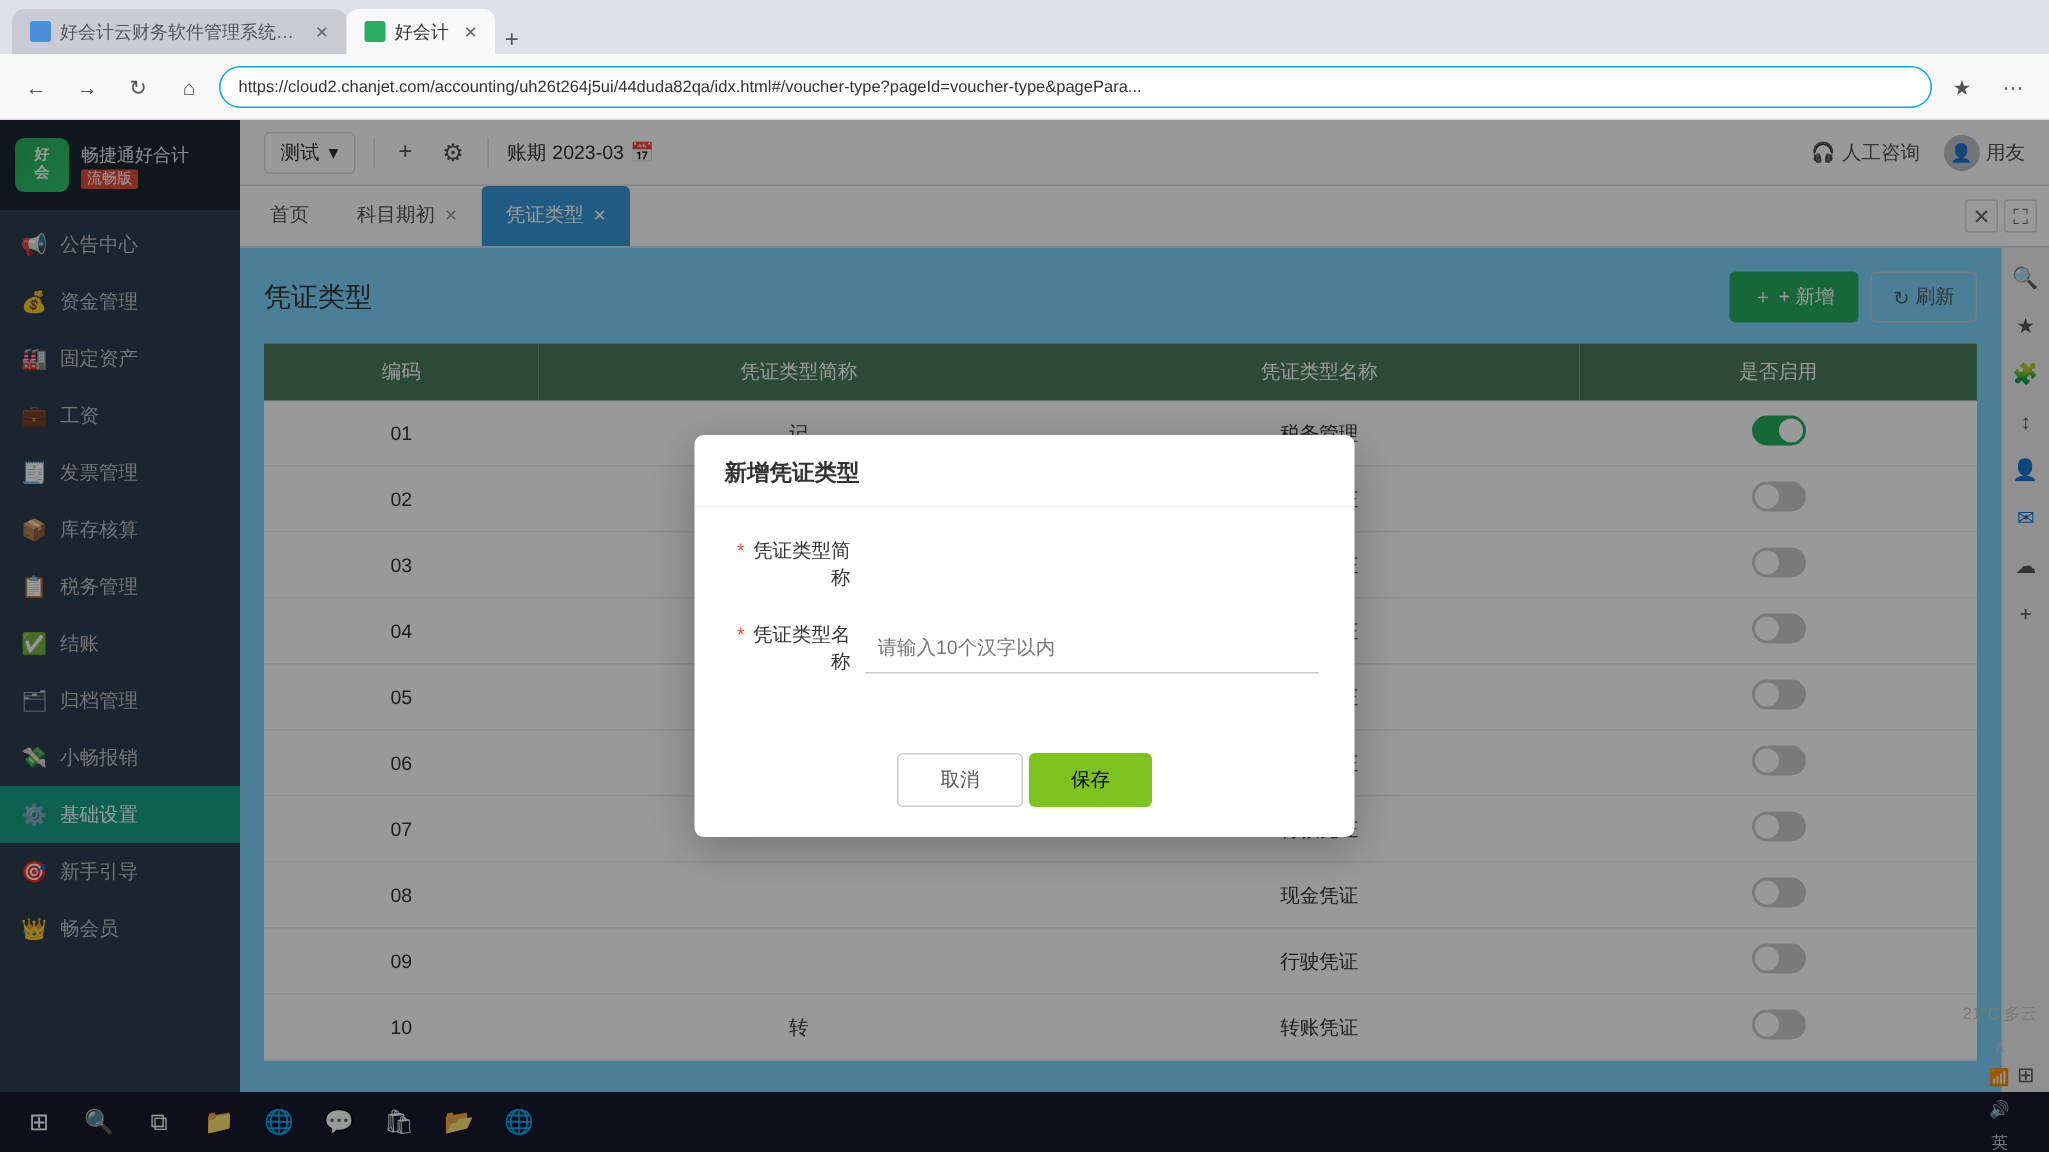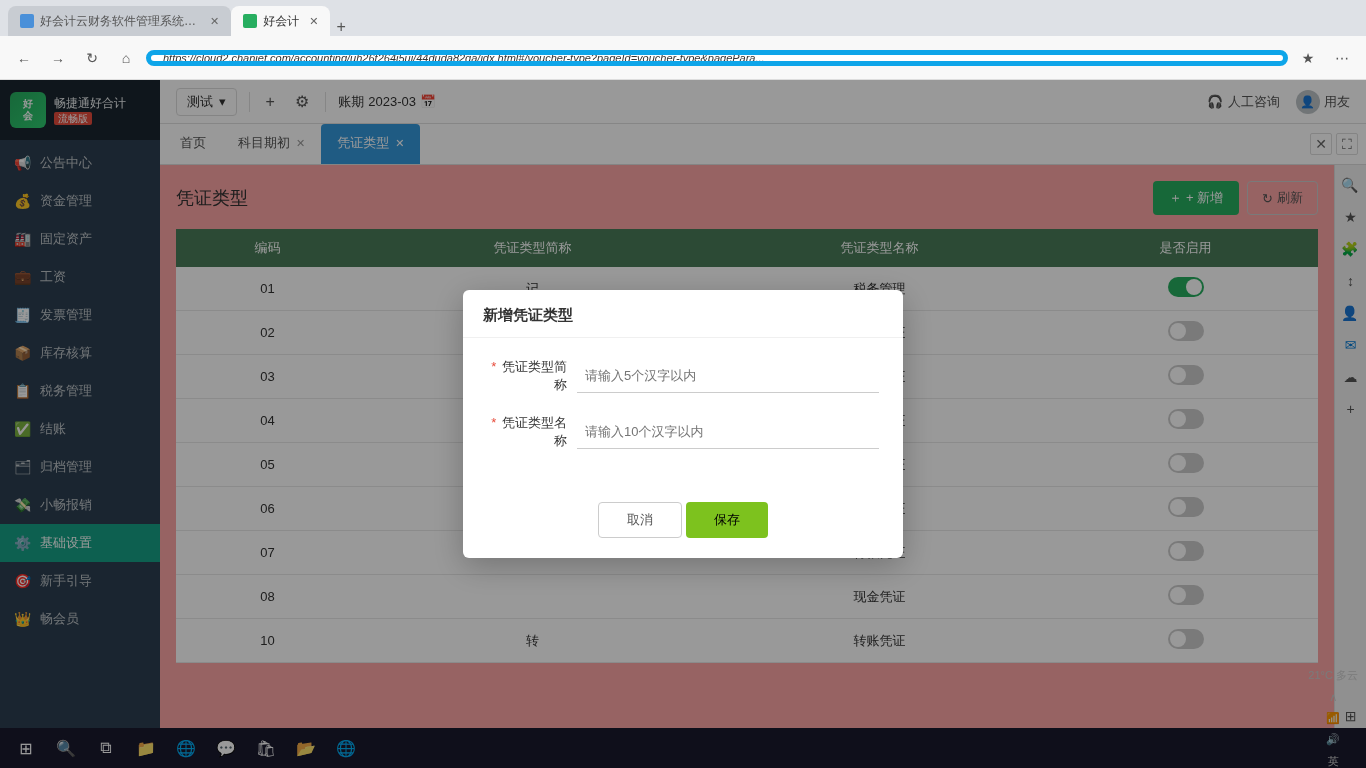--- a/index.html
+++ b/index.html
@@ -7,38 +7,38 @@
     .browser-tab-bar { background: #dee1e6; height: 36px; display: flex; align-items: flex-end; padding-left: 8px; }
     .browser-tab { height: 30px; padding: 0 12px; display: flex; align-items: center; gap: 6px; border-radius: 8px 8px 0 0; font-size: 12px; color: #444; cursor: pointer; }
     .browser-tab.active { background: #f8f8f8; color: #333; }
     .browser-tab.inactive { background: #c8ccd2; color: #555; }
     .tab-favicon { width: 14px; height: 14px; background: #4a90d9; border-radius: 2px; display: inline-block; }
     .tab-close { margin-left: 4px; color: #666; font-size: 11px; cursor: pointer; }
     .tab-new { background: none; border: none; font-size: 16px; color: #555; cursor: pointer; padding: 0 6px; }
 
     .browser-nav { background: #f8f8f8; height: 44px; display: flex; align-items: center; padding: 0 10px; gap: 6px; border-bottom: 1px solid #ddd; }
     .nav-btn { width: 28px; height: 28px; border: none; background: none; cursor: pointer; display: flex; align-items: center; justify-content: center; border-radius: 50%; color: #555; font-size: 14px; }
-    .address-bar { flex: 1; height: 16px; border: 5px solid #0ea5e9; border-radius: 14px; padding: 0 12px; font-size: 12px; color: #333; background: #fff; font-style: italic; }
+    .address-bar { flex: 1; height: 28px; border: 1px solid #0ea5e9; border-radius: 14px; padding: 0 12px; font-size: 12px; color: #333; background: #fff; }
 
     
     .app-wrapper { display: flex; height: calc(768px - 36px - 44px); }
 
     
     .sidebar { width: 160px; background: #2c3e50; color: #fff; display: flex; flex-direction: column; flex-shrink: 0; }
     .sidebar-logo { padding: 12px 10px; background: #1a252f; display: flex; align-items: center; gap: 8px; }
     .logo-icon { width: 36px; height: 36px; background: linear-gradient(135deg, #27ae60, #2ecc71); border-radius: 6px; display: flex; align-items: center; justify-content: center; font-size: 10px; color: #fff; font-weight: bold; text-align: center; line-height: 1.2; flex-shrink: 0; }
     .logo-badge { font-size: 10px; background: #e74c3c; color: #fff; padding: 1px 4px; border-radius: 2px; }
     .sidebar-menu { flex: 1; overflow-y: auto; padding: 4px 0; }
     .sidebar-item { display: flex; align-items: center; gap: 8px; padding: 10px 14px; cursor: pointer; color: #bdc3c7; font-size: 13px; transition: background 0.2s; }
     .sidebar-item.active { background: #16a085; color: #fff; }
     .sidebar-item-icon { width: 18px; height: 18px; display: flex; align-items: center; justify-content: center; font-size: 14px; flex-shrink: 0; }
     .sidebar-bottom { padding: 8px 14px; color: #7f8c8d; font-size: 12px; cursor: pointer; display: flex; align-items: center; gap: 4px; border-top: 1px solid #34495e; }
 
     
-    .main-area { flex: 1; display: flex; flex-direction: column; background: #fca5a5; }
+    .main-area { flex: 1; display: flex; flex-direction: column; background: #7dd3fc; }
 
     
     .top-bar { background: #fff; height: 44px; display: flex; align-items: center; padding: 0 16px; gap: 12px; border-bottom: 1px solid #e0e0e0; }
     .workspace-selector { display: flex; align-items: center; gap: 6px; padding: 4px 10px; border: 1px solid #ddd; border-radius: 4px; cursor: pointer; font-size: 13px; color: #333; }
     .top-bar-divider { width: 1px; height: 20px; background: #e0e0e0; }
     .top-bar-btn { background: none; border: none; cursor: pointer; color: #555; font-size: 16px; padding: 4px; }
     .account-period { display: flex; align-items: center; gap: 4px; font-size: 13px; color: #333; }
     .top-bar-right { margin-left: auto; display: flex; align-items: center; gap: 16px; }
     .consult-btn { display: flex; align-items: center; gap: 4px; color: #555; font-size: 13px; cursor: pointer; }
     .user-btn { display: flex; align-items: center; gap: 4px; color: #555; font-size: 13px; cursor: pointer; }
@@ -328,20 +328,28 @@
     </tr>
                 <tr>
       <td>08</td>
       <td></td>
       <td>现金凭证</td>
       <td>
         <div class="toggle-switch "></div>
       </td>
     </tr>
                 <tr>
+      <td>09</td>
+      <td></td>
+      <td>行驶凭证</td>
+      <td>
+        <div class="toggle-switch "></div>
+      </td>
+    </tr>
+                <tr>
       <td>10</td>
       <td>转</td>
       <td>转账凭证</td>
       <td>
         <div class="toggle-switch "></div>
       </td>
     </tr>
               </tbody>
           </table>
 
@@ -366,21 +374,20 @@
 
 <div class="dialog-overlay">
   <div class="dialog">
     <div class="dialog-header">新增凭证类型</div>
     <div class="dialog-body">
       <div class="form-row">
         <label class="form-label">
           <span class="required">*</span>
           <span>凭证类型简称</span>
         </label>
-        <input class="form-input" placeholder="请输入5个汉字以内" style="">
       </div>
       <div class="form-row">
         <label class="form-label">
           <span class="required">*</span>
           <span>凭证类型名称</span>
         </label>
         <input class="form-input" placeholder="请输入10个汉字以内" style="">
       </div>
     </div>
     <div class="dialog-footer">

